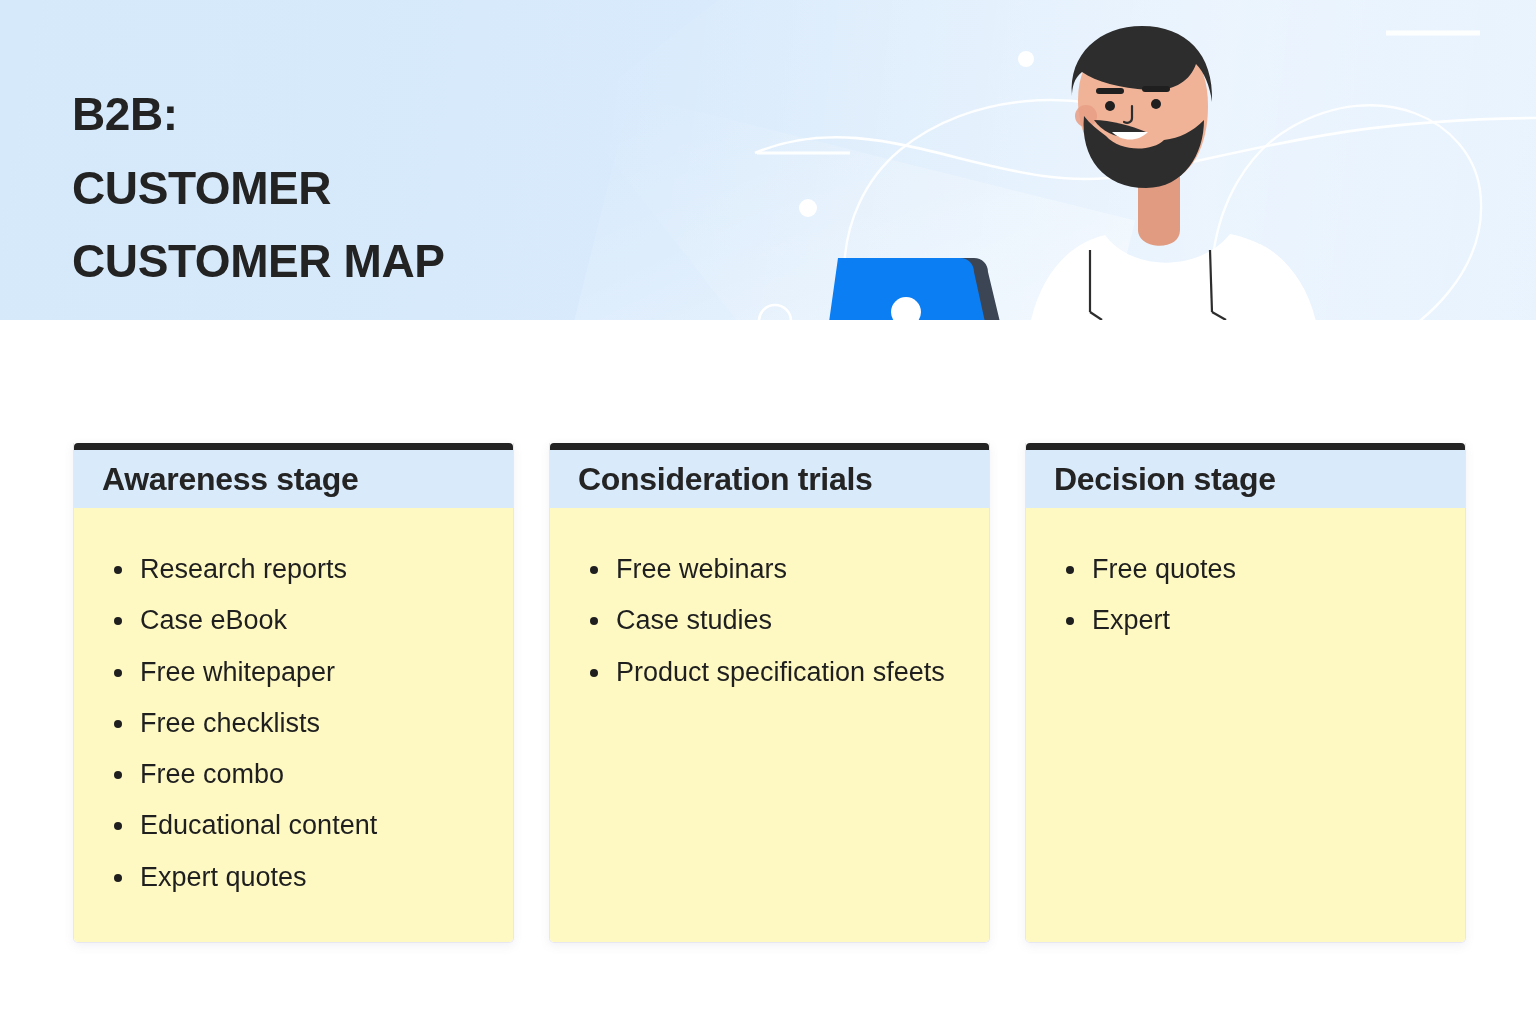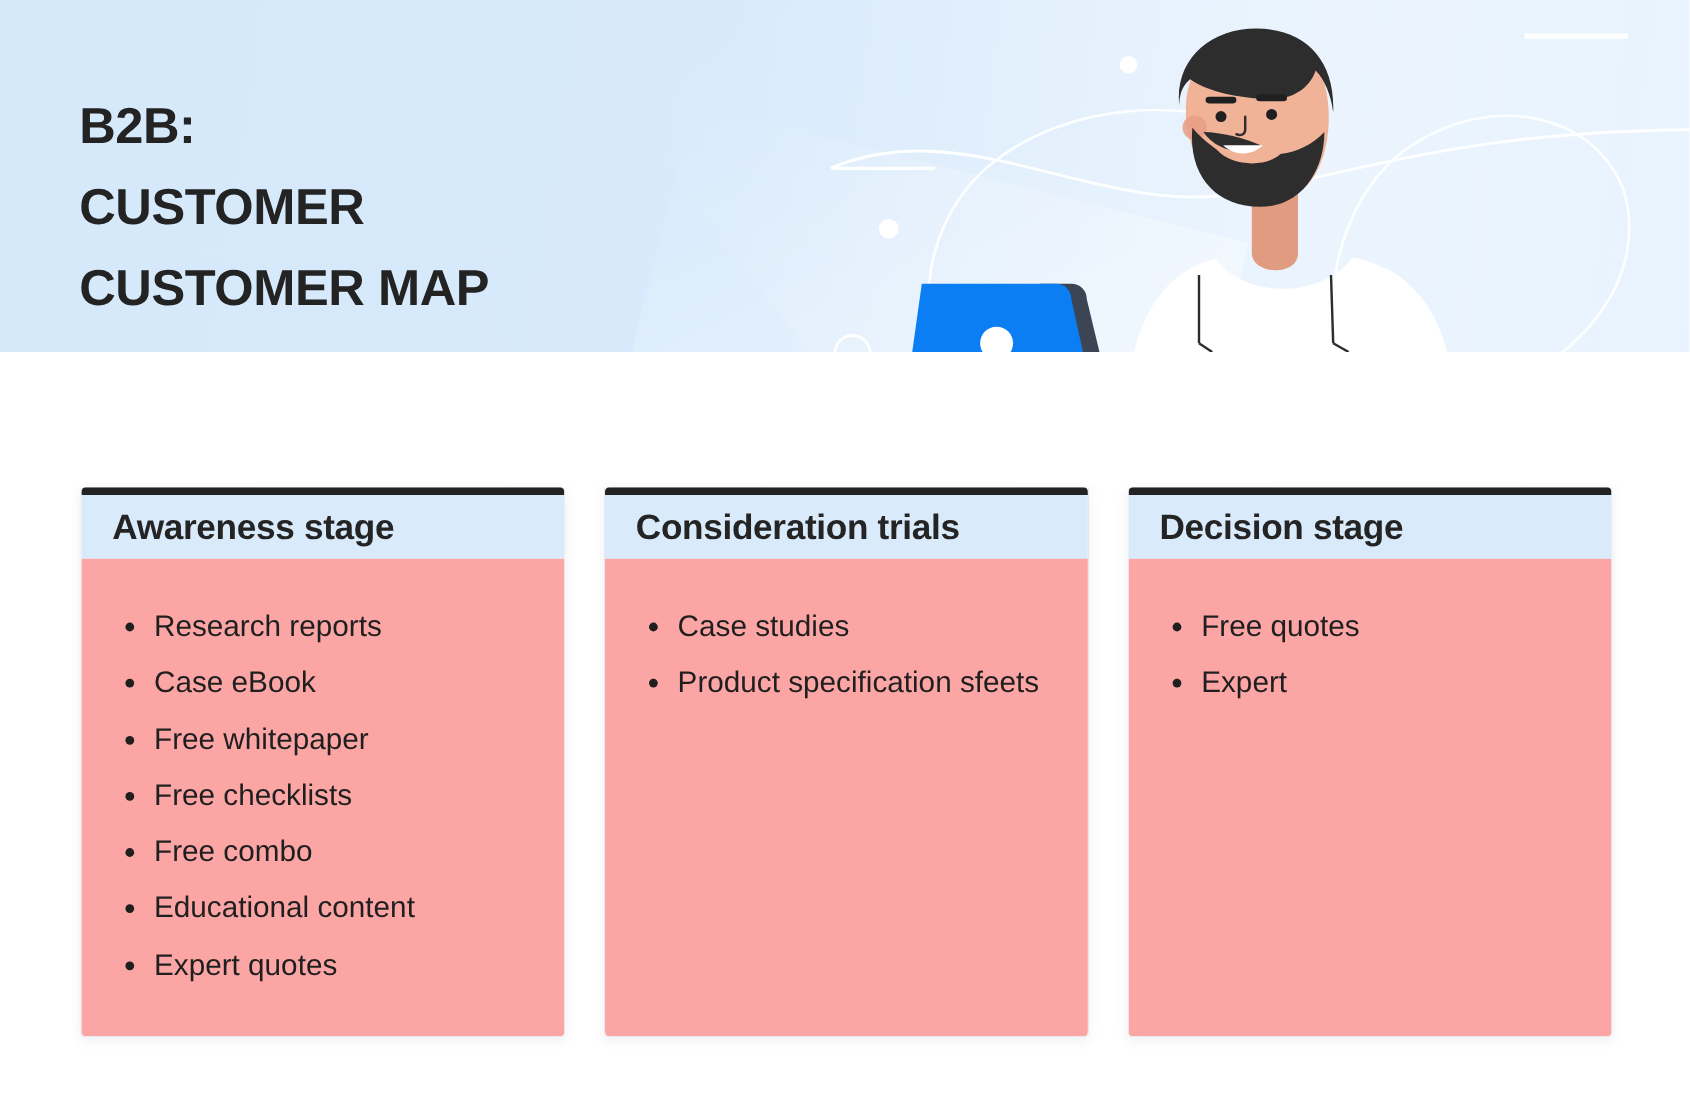--- a/index.html
+++ b/index.html
@@ -122,21 +122,21 @@
   }
   .card-header-text {
     font-size: 32px;
     font-weight: bold;
     color: #242424;
     letter-spacing: -0.3px;
     line-height: 1;
   }
   .card-body {
     flex: 1 1 auto;
-    background: #fca5a5;
+    background: #fef9c3;
     padding: 36px 22px 20px 22px;
   }
   .card-list {
     margin: 0;
     padding: 0 0 0 32px;
     list-style: none;
   }
   .card-list li {
     position: relative;
     font-size: 27px;
@@ -273,20 +273,21 @@
     </div>
   </div>
 
   <div class="card">
     <div class="card-topbar"></div>
     <div class="card-header">
       <span class="card-header-text">Consideration trials</span>
     </div>
     <div class="card-body">
       <ul class="card-list">
+        <li>Free webinars</li>
         <li>Case studies</li>
         <li>Product specification sfeets</li>
       </ul>
     </div>
   </div>
 
   <div class="card">
     <div class="card-topbar"></div>
     <div class="card-header">
       <span class="card-header-text">Decision stage</span>

